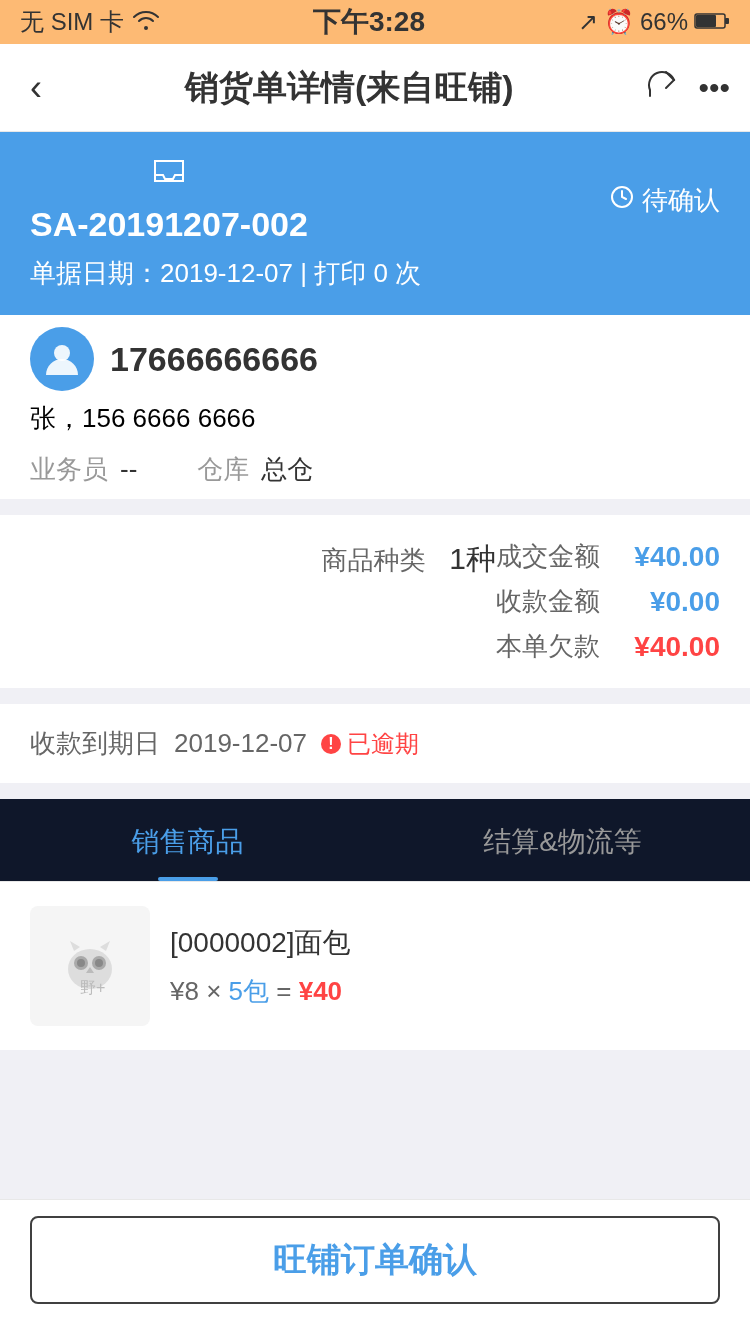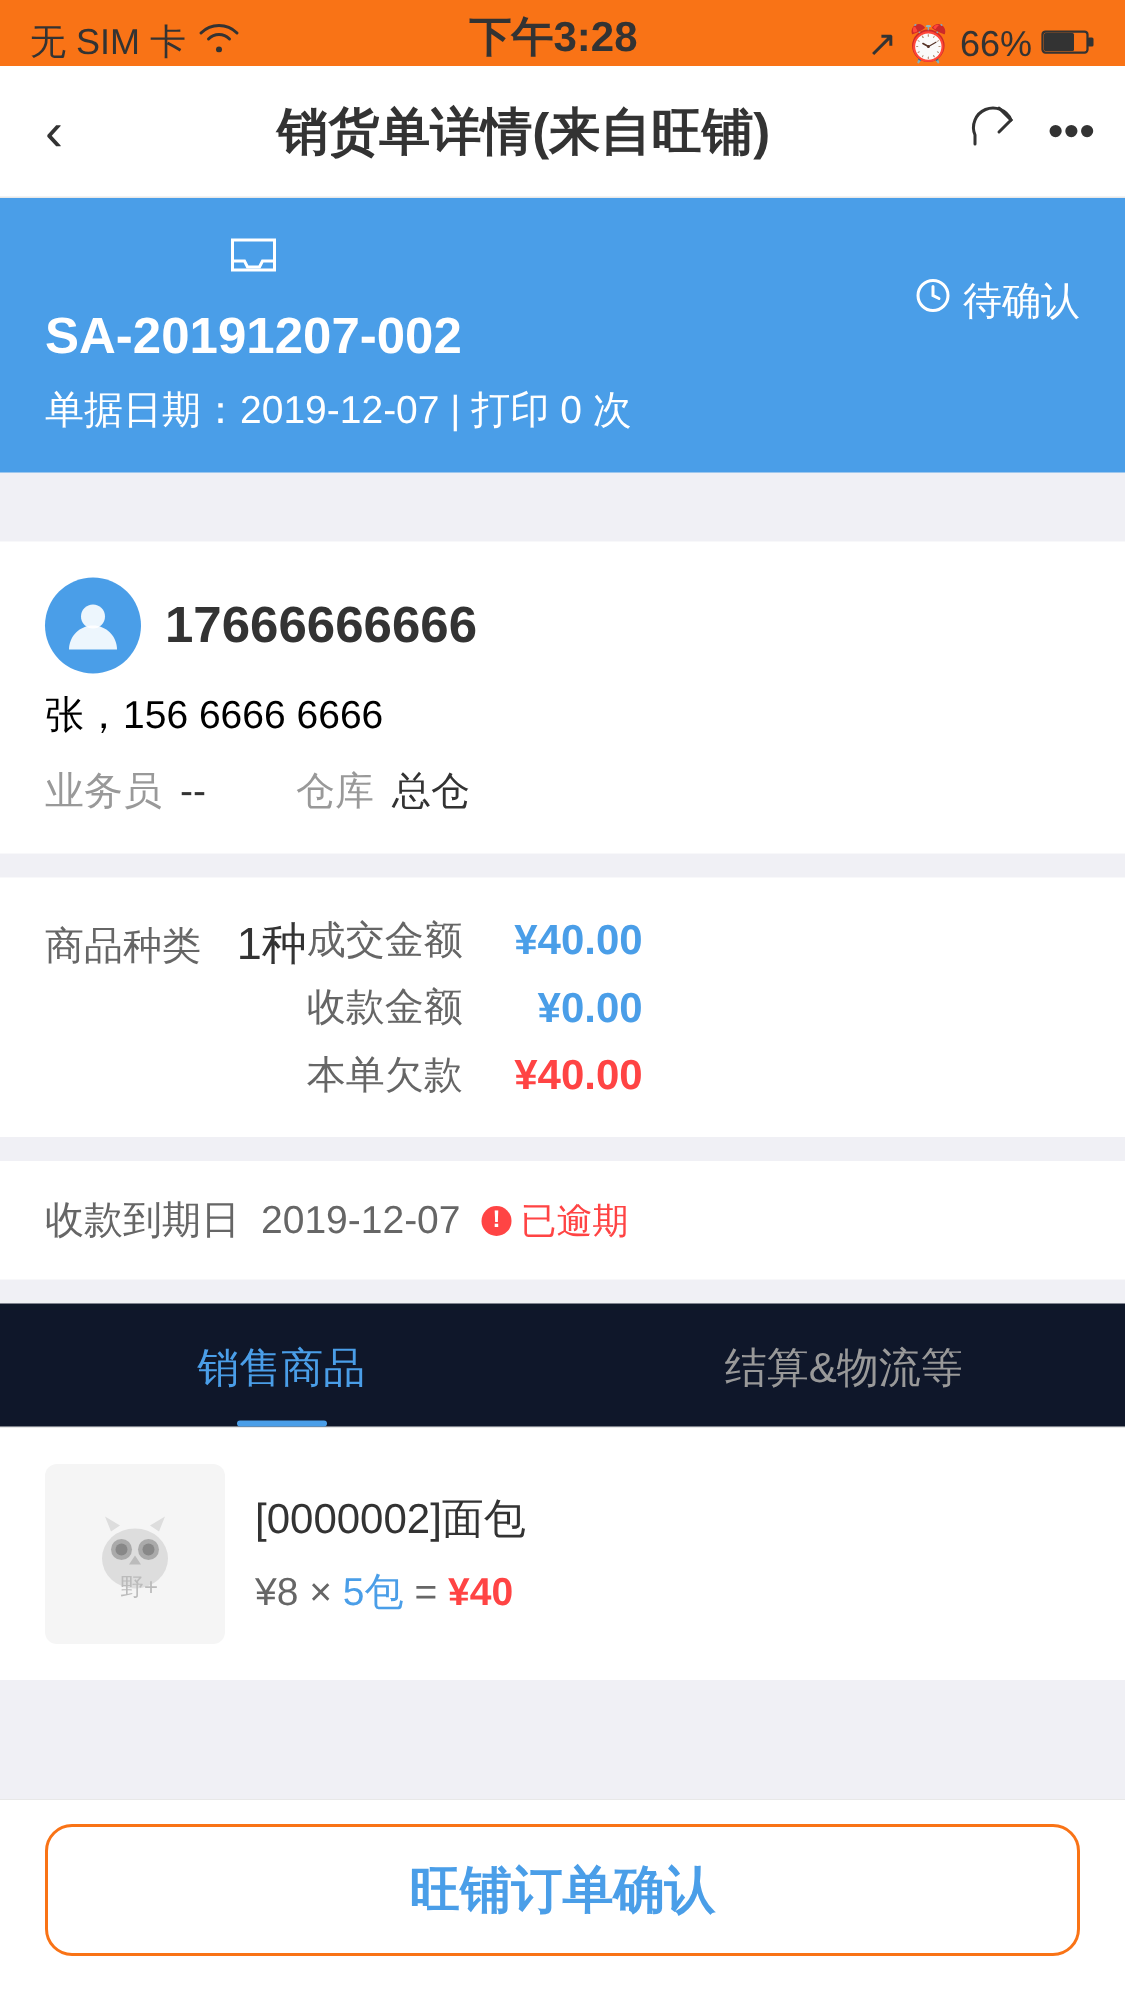--- a/index.html
+++ b/index.html
@@ -9,23 +9,23 @@
       min-height: 1334px;
       font-family: -apple-system, "PingFang SC", "Helvetica Neue", sans-serif;
       background: #f0f0f5;
       font-size: 28px;
       color: #333;
     }
 
     
     .status-bar {
       height: 44px;
-      background: #f97316;
-      display: flex;
-      align-items: flex-end;
+      background: #fdba74;
+      display: flex;
+      align-items: center;
       justify-content: space-between;
       padding: 0 20px;
       font-size: 24px;
       font-weight: 500;
     }
     .status-left {
       display: flex;
       align-items: center;
       gap: 8px;
     }
@@ -103,23 +103,22 @@
       color: #fff;
     }
     .order-date {
       font-size: 26px;
       color: #fff;
     }
 
     
     .customer-section {
       background: #fff;
-      padding: 24px 30px;
+      padding: 12px 30px;
       margin-bottom: 16px;
-      margin-top: 46px;
     }
     .customer-top {
       display: flex;
       align-items: center;
       gap: 16px;
       margin-bottom: 10px;
     }
     .customer-avatar {
       width: 64px;
       height: 64px;
@@ -155,21 +154,21 @@
     }
     .meta-label { color: #999; }
     .meta-value { color: #333; }
 
     
     .summary-section {
       background: #fff;
       padding: 24px 30px;
       margin-bottom: 16px;
       display: flex;
-      justify-content: flex-start;
+      justify-content: flex-end;
       align-items: flex-start;
     }
     .summary-left {
       display: flex;
       flex-direction: column;
       gap: 8px;
     }
     .summary-label {
       font-size: 26px;
       color: #666;
@@ -326,22 +325,22 @@
       bottom: 0;
       left: 0;
       width: 750px;
       background: #fff;
       padding: 16px 30px 30px;
       border-top: 1px solid #e8e8e8;
     }
     .confirm-btn {
       width: 100%;
       height: 88px;
-      border: 2px solid #f97316;
-      border-radius: 18px;
+      border: 2px solid #404040;
+      border-radius: 8px;
       background: #fff;
       color: #4A9EE8;
       font-size: 34px;
       font-weight: 600;
       cursor: pointer;
       display: flex;
       align-items: center;
       justify-content: center;
     }
   </style>

